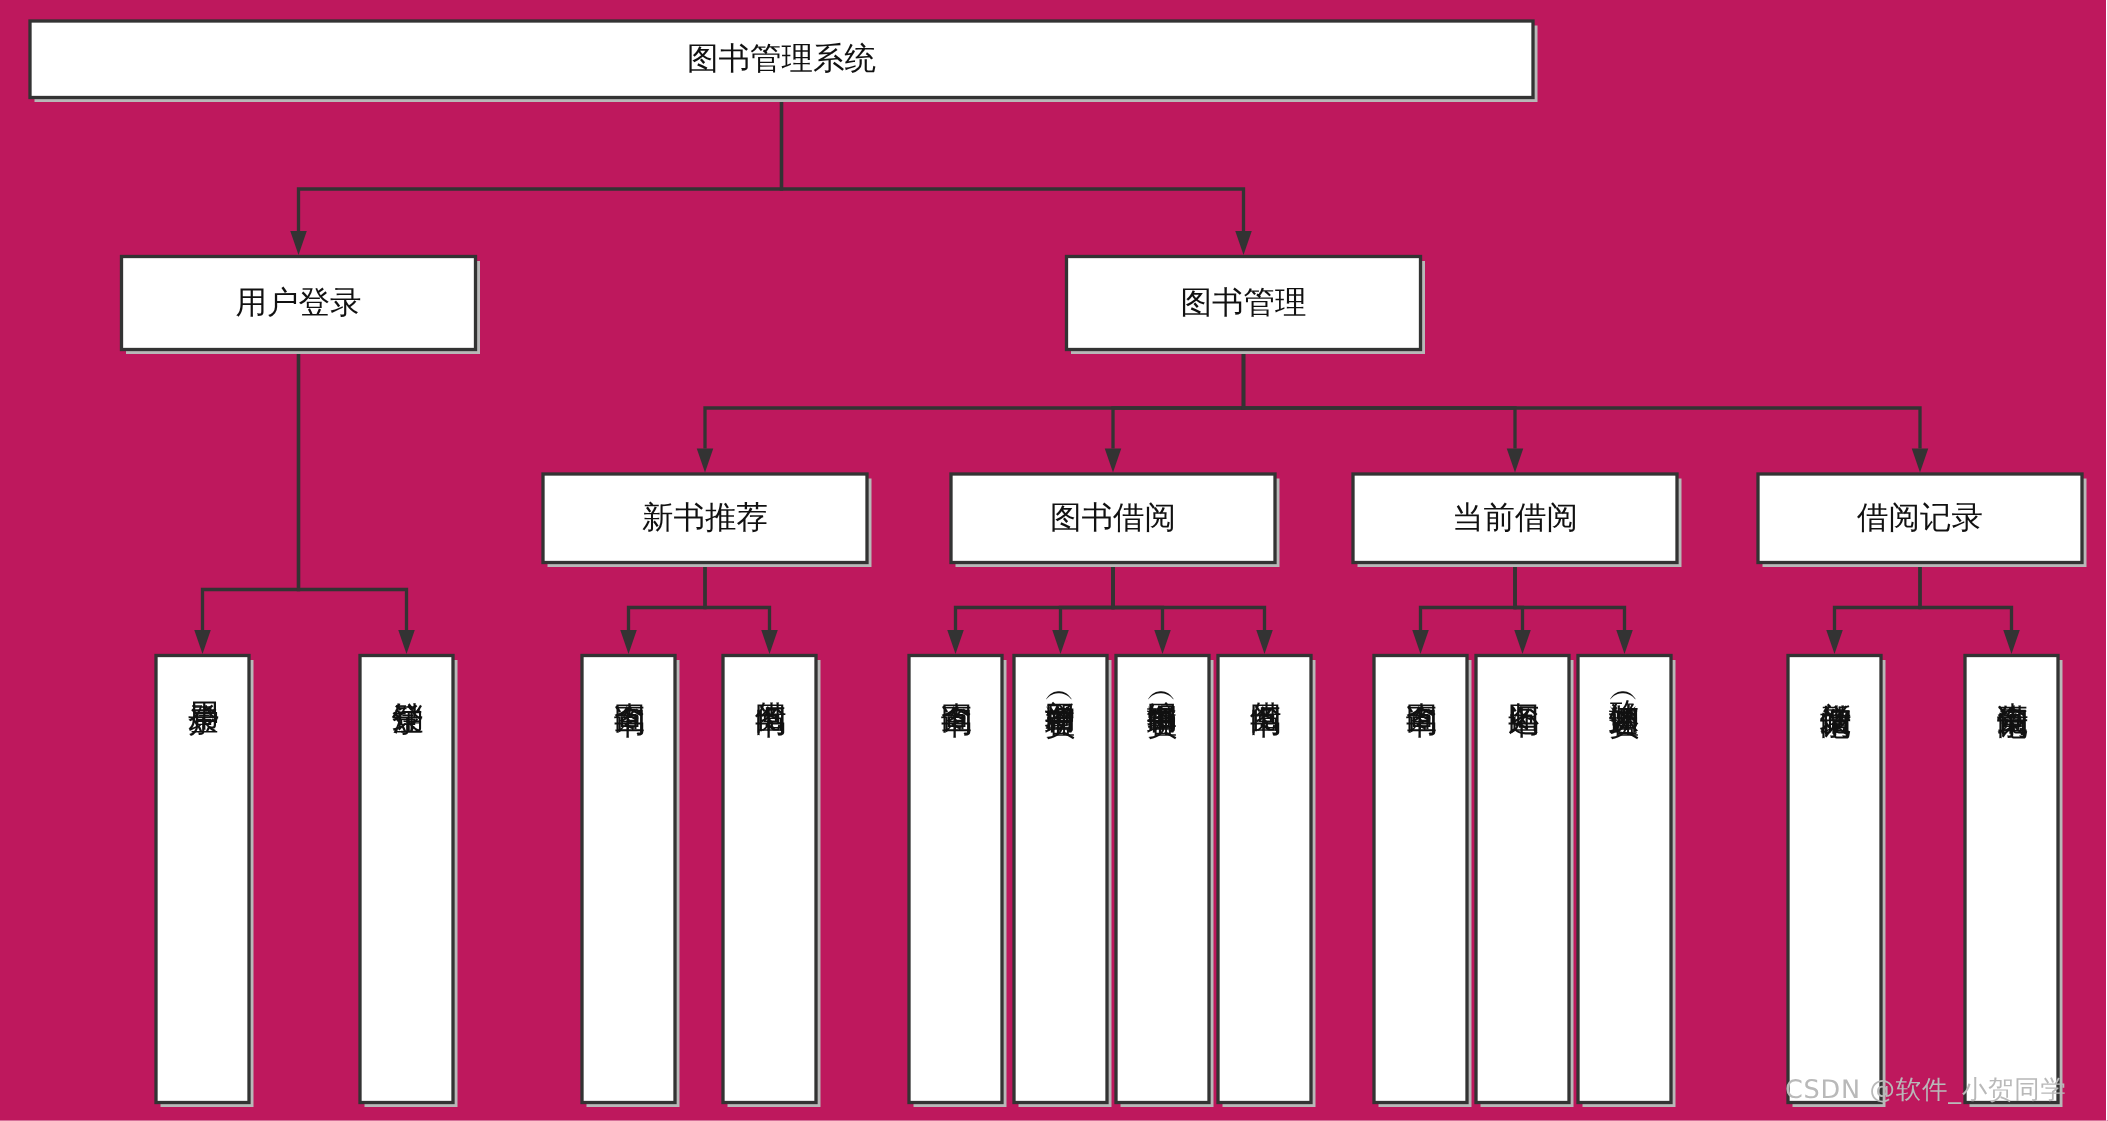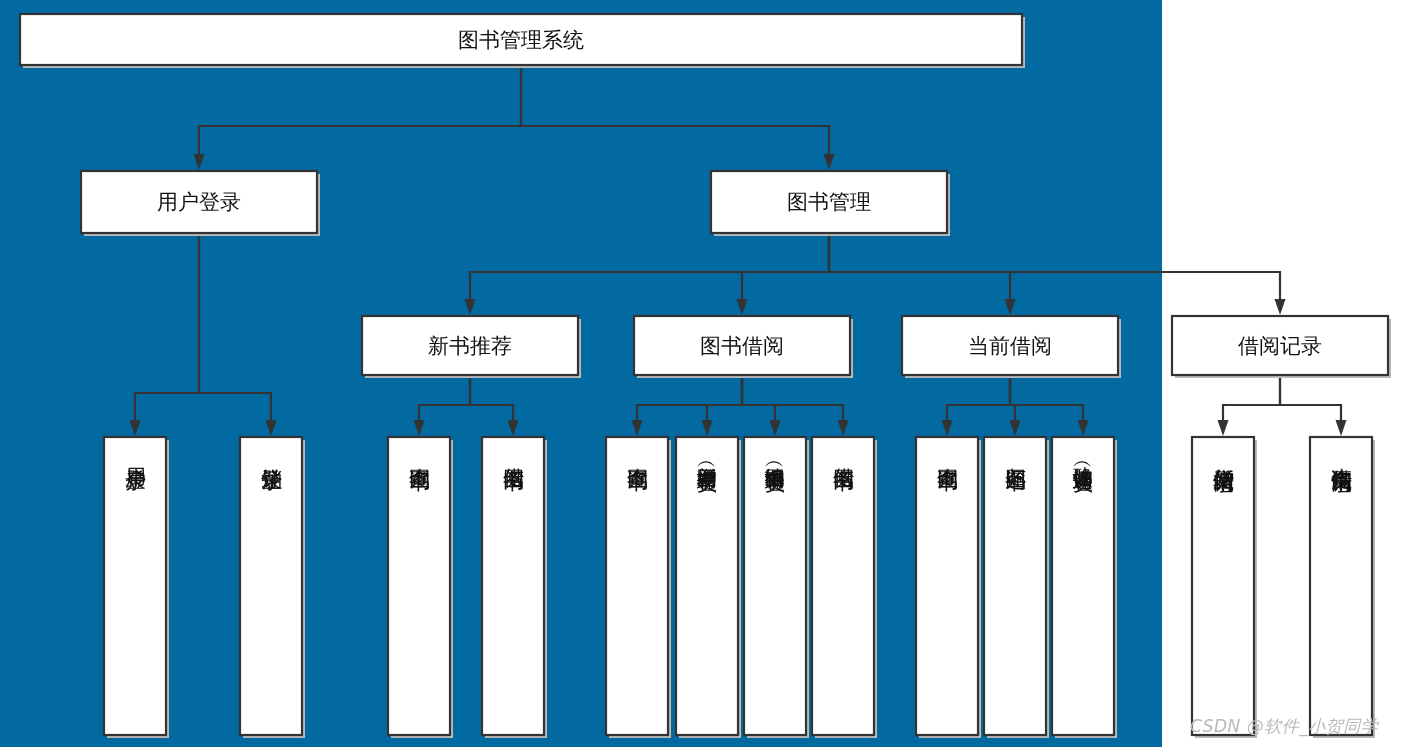--- a/index.html
+++ b/index.html
@@ -1,18 +1,18 @@
 <!DOCTYPE html>
 <html><head>
 <meta charset="utf-8">
 <style>
   html,body{margin:0;padding:0;background:#ffffff;}
   body{width:1405px;height:747px;overflow:hidden;
        font-family:"DejaVu Sans","Liberation Sans",sans-serif;}
-  #diagram-root{position:relative;width:1162px;height:747px;background:#0369a1;}
+  #diagram-root{position:relative;width:1404px;height:747px;background:#be185d;}
   svg#tree{position:absolute;left:0;top:0;width:1405px;height:747px;}
   .node-box{fill:#ffffff;stroke:#333333;stroke-width:2.2;}
   .node-shadow{fill:#b8b8b8;}
   .link{stroke:#333333;stroke-width:2.2;fill:none;}
   .arrow-head{fill:#333333;}
   .node-label{font-family:"DejaVu Sans","Liberation Sans",sans-serif;
     font-size:21px;fill:#111111;dominant-baseline:middle;text-anchor:middle;}
   .leaf-label-wrap{position:absolute;display:flex;align-items:flex-start;
     justify-content:center;pointer-events:none;}
   .leaf-label{writing-mode:vertical-rl;text-orientation:upright;
@@ -229,14 +229,14 @@
       <div class="leaf-label-wrap" style="left: 1052px; top: 451px; width: 62px; height: 278px;">
         <span class="leaf-label" style="font-size: 20px;">确认归还（管理员）</span>
       </div>
       <div class="leaf-label-wrap" style="left: 1192px; top: 451px; width: 62px; height: 278px;">
         <span class="leaf-label">新增借阅记录</span>
       </div>
       <div class="leaf-label-wrap" style="left: 1310px; top: 451px; width: 62px; height: 278px;">
         <span class="leaf-label">查询借阅记录</span>
       </div>
     </div>
-  <div id="watermark" style="left: 1190px; top: 715px; font-style: italic;">CSDN @软件_小贺同学</div>
+  <div id="watermark" style="left: 1190px; top: 715px;">CSDN @软件_小贺同学</div>
 </div>
 
 </body></html>

